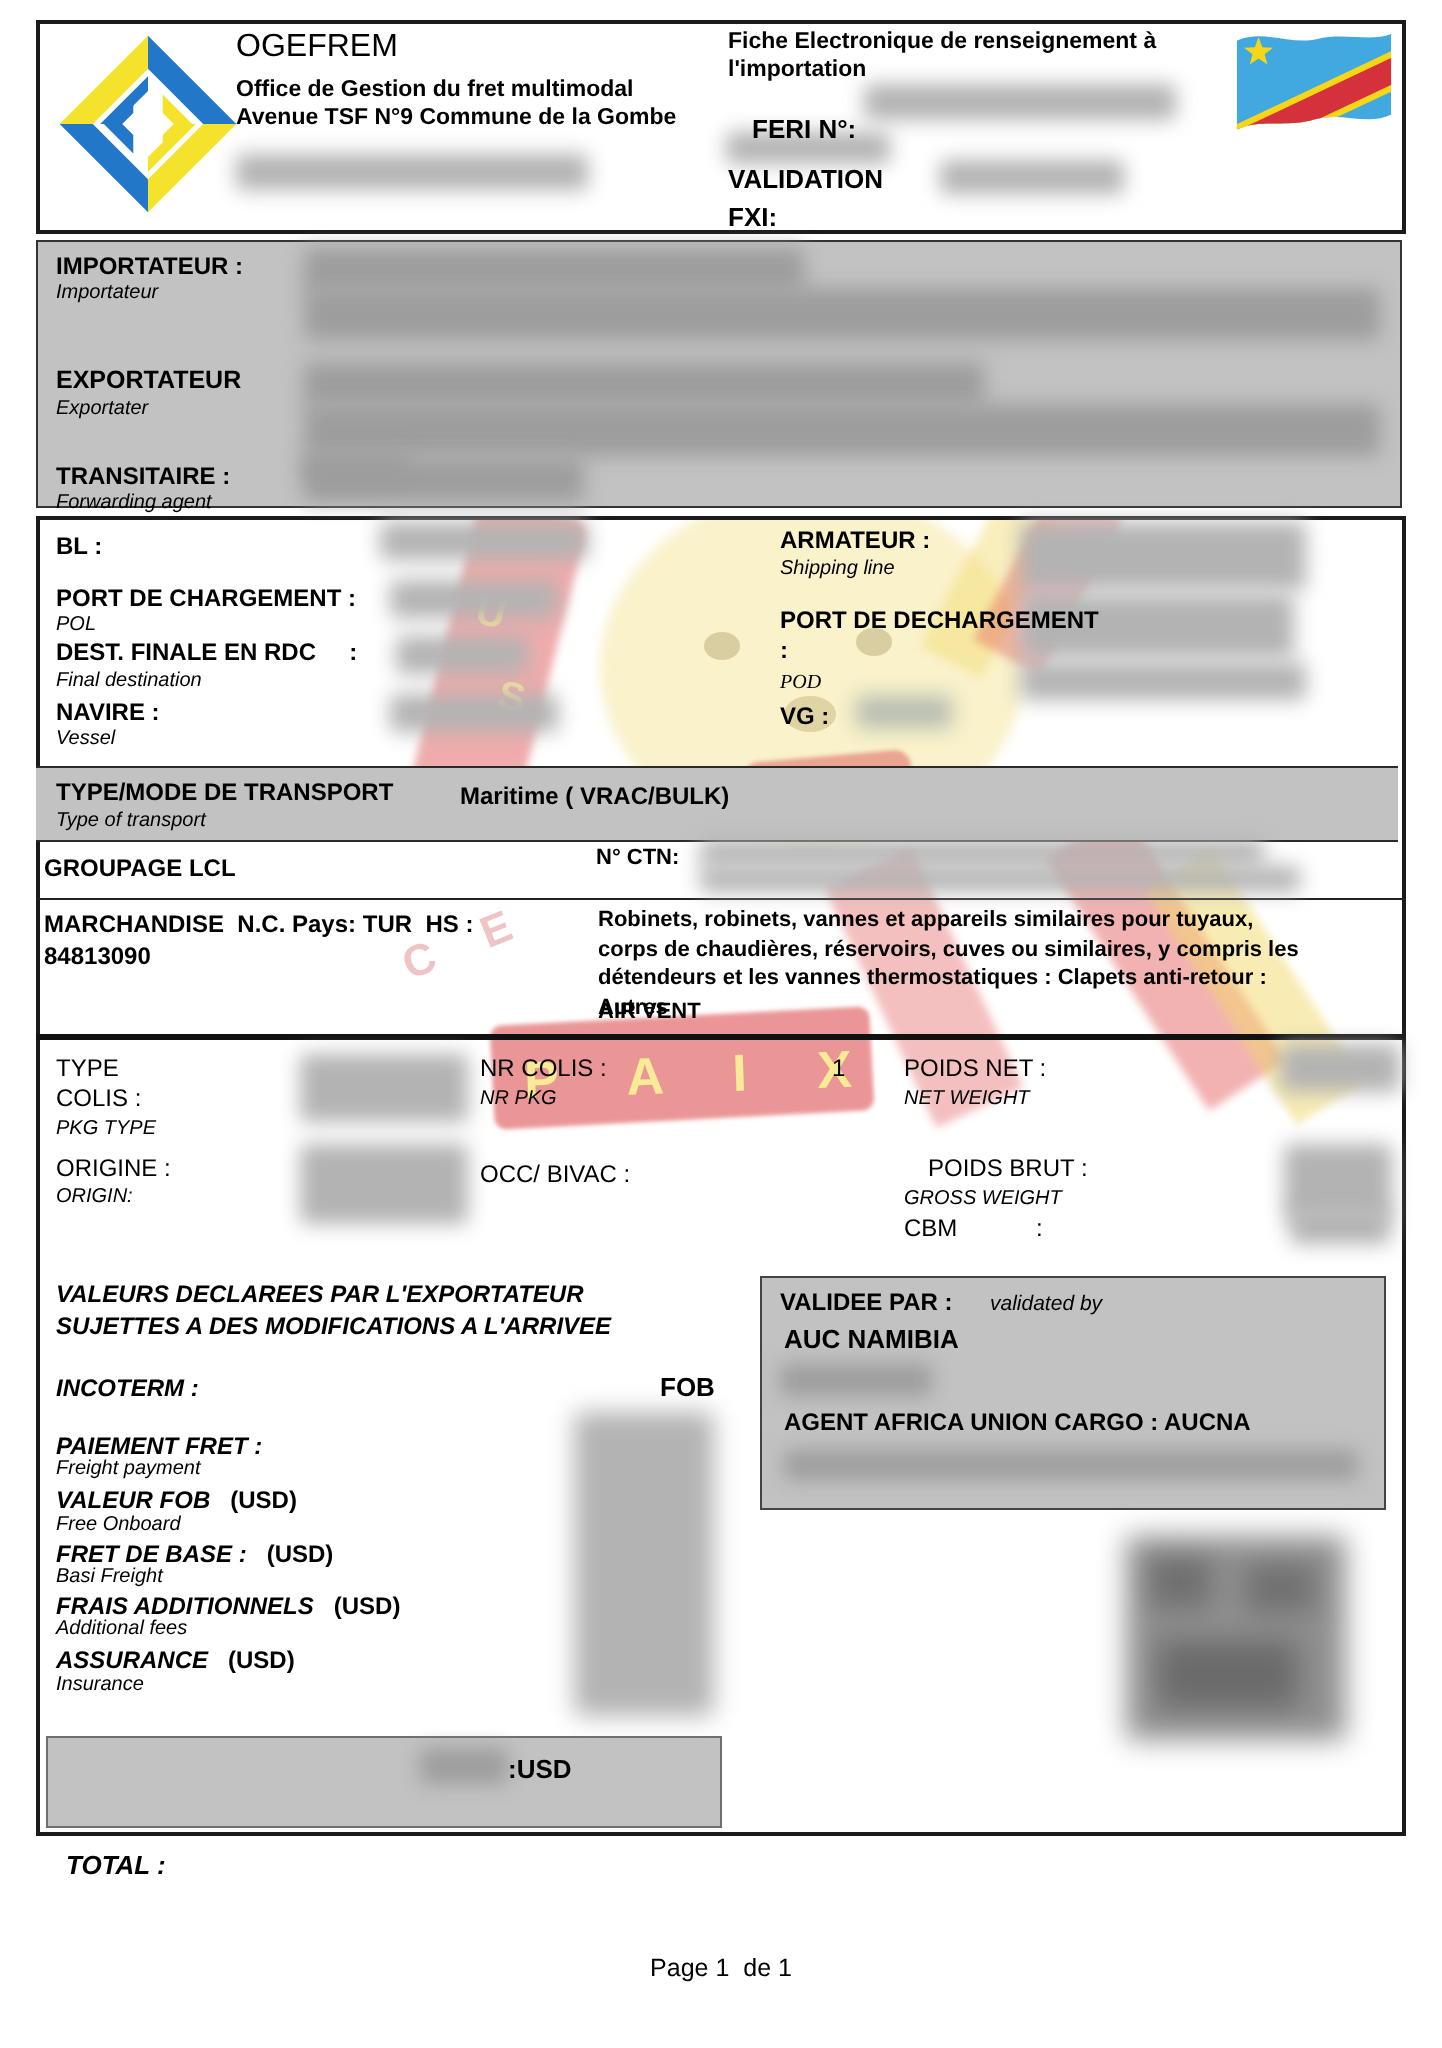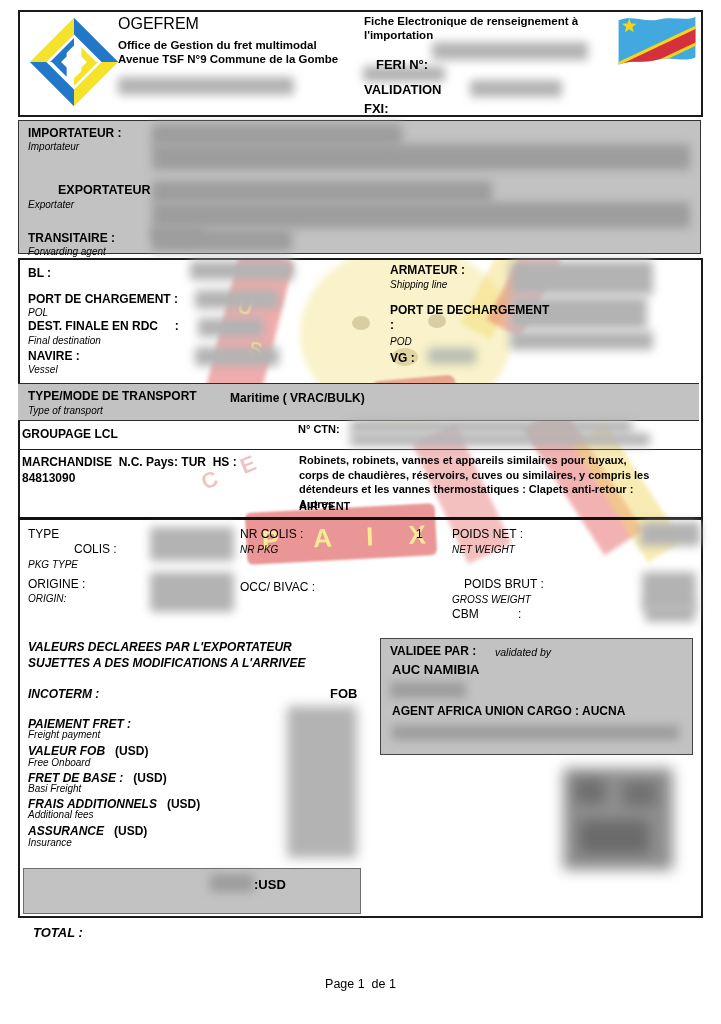--- a/index.html
+++ b/index.html
@@ -67,21 +67,21 @@
     </g>
   </svg>
 
   <div class="box" style="left:18px;top:120px;width:681px;height:132px;border:1.5px solid #333;background:#c2c2c2;z-index:2;"></div>
 
   <div class="abs b" style="left:28px;top:126px;">IMPORTATEUR :</div>
   <div class="abs i" style="left:28px;top:141px;">Importateur</div>
   <div class="rdg" style="left:152px;top:124px;width:250px;height:22px;"></div>
   <div class="rdg" style="left:152px;top:144px;width:538px;height:26px;"></div>
 
-  <div class="abs b" style="left:28px;top:183px;font-size:12.5px;margin-left:30px;">EXPORTATEUR</div>
+  <div class="abs b" style="left:28px;top:183px;font-size:12.5px;">EXPORTATEUR</div>
   <div class="abs i" style="left:28px;top:199px;">Exportater</div>
   <div class="rdg" style="left:152px;top:181px;width:340px;height:22px;"></div>
   <div class="rdg" style="left:152px;top:202px;width:538px;height:26px;"></div>
   <div class="rdg" style="left:152px;top:227px;width:52px;height:14px;"></div>
 
   <div class="abs b" style="left:28px;top:231px;">TRANSITAIRE :</div>
   <div class="abs i" style="left:28px;top:246px;">Forwarding agent</div>
   <div class="rdg" style="left:152px;top:229px;width:140px;height:22px;"></div>
 
   <div class="box" style="left:18px;top:258px;width:681px;height:656px;border:2px solid #1a1a1a;z-index:2;">
@@ -119,21 +119,21 @@
 
   <div class="abs b" style="left:28px;top:349px;">NAVIRE :</div>
   <div class="abs i" style="left:28px;top:364px;">Vessel</div>
   <div class="rd" style="left:195px;top:347px;width:84px;height:19px;"></div>
 
   <div class="abs b" style="left:390px;top:263px;">ARMATEUR :</div>
   <div class="abs i" style="left:390px;top:279px;">Shipping line</div>
   <div class="rd" style="left:510px;top:261px;width:143px;height:34px;"></div>
 
   <div class="abs b" style="left:390px;top:303px;width:160px;white-space:normal;line-height:15px;">PORT DE DECHARGEMENT :</div>
-  <div class="abs i" style="left:390px;top:336px;">POD</div>
+  <div class="abs i" style="left:390px;top:336px;font-family:Liberation Serif, serif;">POD</div>
   <div class="rd" style="left:510px;top:297px;width:137px;height:32px;"></div>
   <div class="rd" style="left:510px;top:331px;width:143px;height:19px;"></div>
 
   <div class="abs b" style="left:390px;top:351px;">VG :</div>
   <div class="rd" style="left:428px;top:348px;width:48px;height:16px;background:#b8beb2;"></div>
 
   <div class="box" style="left:18px;top:383px;width:681px;height:36px;background:#c2c2c2;border-top:1.5px solid #2a2a2a;border-bottom:1.5px solid #2a2a2a;z-index:2;"></div>
   <div class="abs b" style="left:28px;top:389px;">TYPE/MODE DE TRANSPORT</div>
   <div class="abs i" style="left:28px;top:405px;">Type of transport</div>
   <div class="abs b" style="left:230px;top:391px;">Maritime ( VRAC/BULK)</div>
@@ -144,21 +144,21 @@
   <div class="rd" style="left:350px;top:433px;width:300px;height:13px;"></div>
   <div class="hline" style="left:18px;top:449px;width:685px;border-top:1.5px solid #222;"></div>
 
   <div class="abs b" style="left:22px;top:455px;">MARCHANDISE  N.C. Pays: TUR  HS :</div>
   <div class="abs b" style="left:22px;top:471px;">84813090</div>
   <div class="abs t" style="left:299px;top:453px;width:356px;line-height:14.5px;">Robinets, robinets, vannes et appareils similaires pour tuyaux, corps de chaudières, réservoirs, cuves ou similaires, y compris les détendeurs et les vannes thermostatiques : Clapets anti-retour : Autres</div>
   <div class="abs t" style="left:299px;top:500px;">AIR VENT</div>
   <div class="hline" style="left:18px;top:517px;width:685px;border-top:3px solid #111;"></div>
 
   <div class="abs r" style="left:28px;top:527px;">TYPE</div>
-  <div class="abs r" style="left:28px;top:542px;margin-left:46px;">COLIS :</div>
+  <div class="abs r" style="left:28px;top:542px;">COLIS :</div>
   <div class="abs i" style="left:28px;top:559px;">PKG TYPE</div>
   <div class="rd" style="left:150px;top:527px;width:84px;height:34px;"></div>
 
   <div class="abs r" style="left:28px;top:577px;">ORIGINE :</div>
   <div class="abs i" style="left:28px;top:593px;">ORIGIN:</div>
   <div class="rd" style="left:150px;top:572px;width:84px;height:40px;"></div>
 
   <div class="abs r" style="left:240px;top:527px;">NR COLIS :</div>
   <div class="abs i" style="left:240px;top:544px;">NR PKG</div>
   <div class="abs r" style="left:416px;top:527px;">1</div>

